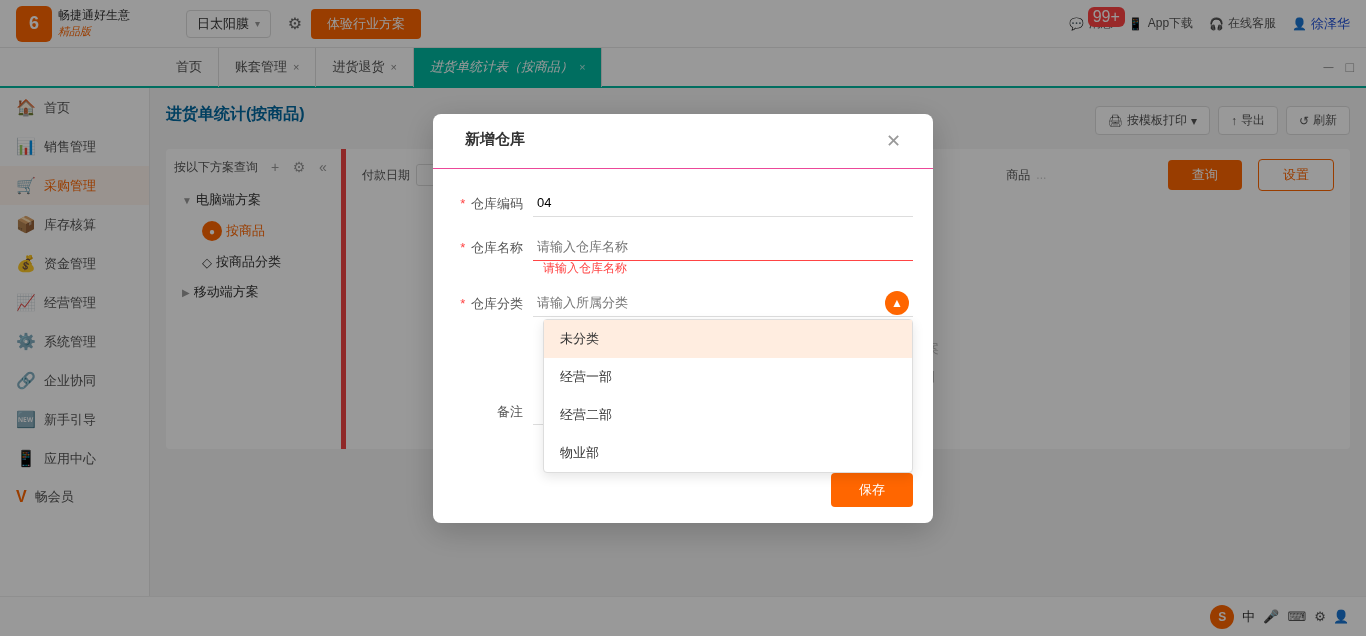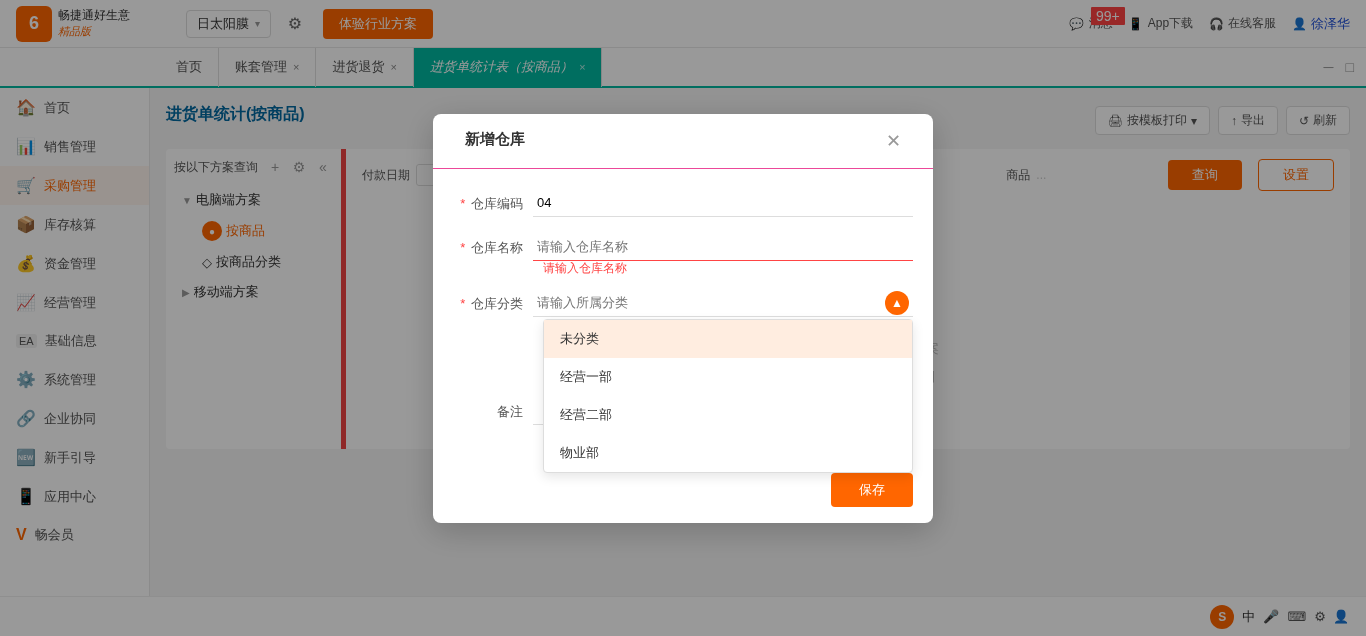--- a/index.html
+++ b/index.html
@@ -63,44 +63,43 @@
     }
 
     .trial-btn {
       background: #ff6600;
       color: white;
       border: none;
       border-radius: 4px;
       padding: 6px 16px;
       cursor: pointer;
       font-size: 13px;
-      margin-left: 12px;
     }
 
     .header-right {
       margin-left: auto;
       display: flex;
       align-items: center;
       gap: 16px;
     }
     .header-icon-item {
       display: flex;
       align-items: center;
       gap: 4px;
       cursor: pointer;
       color: #555;
       font-size: 12px;
       position: relative;
     }
     .badge {
       background: #ff4444;
       color: white;
-      border-radius: 1px;
+      border-radius: 6px;
       padding: 1px 5px;
-      font-size: 14px;
+      font-size: 16px;
       position: absolute;
       top: -8px;
       right: -12px;
     }
     .user-name { font-size: 13px; color: #1d4ed8; }
 
     
     .tab-bar {
       height: 40px;
       background: #fff;
@@ -555,24 +554,20 @@
       <span class="sidebar-icon">📦</span>
       <span>库存核算</span>
     </div>
     <div class="sidebar-item">
       <span class="sidebar-icon">💰</span>
       <span>资金管理</span>
     </div>
     <div class="sidebar-item">
       <span class="sidebar-icon">📈</span>
       <span>经营管理</span>
-    </div>
-    <div class="sidebar-item">
-      <span class="sidebar-icon" style="background:#f0f0f0;border-radius:3px;padding:1px 3px;font-size:11px;font-style:normal;">EA</span>
-      <span>基础信息</span>
     </div>
     <div class="sidebar-item">
       <span class="sidebar-icon">⚙️</span>
       <span>系统管理</span>
     </div>
     <div class="sidebar-item">
       <span class="sidebar-icon">🔗</span>
       <span>企业协同</span>
     </div>
     <div class="sidebar-item">

